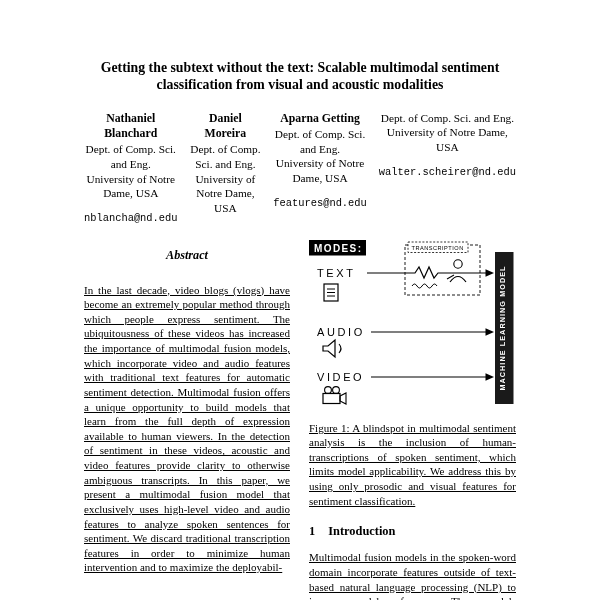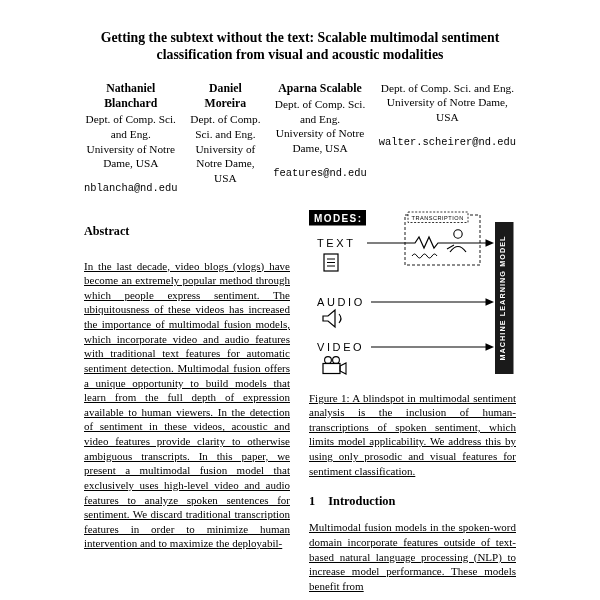--- a/index.html
+++ b/index.html
@@ -1,35 +1,35 @@
 <!DOCTYPE html>
 <html><head>
 <meta charset="utf-8">
 <style>
   * { margin:0; padding:0; box-sizing:border-box; }
   html, body { background:#e9e9e9; }
   .page {
     width:600px; height:600px; margin:0 auto; background:#ffffff; color:#000;
-    overflow:hidden; padding:29px 84px 0 84px;
+    overflow:hidden; padding:59px 84px 0 84px;
     font-family:"Liberation Serif", serif;
   }
   .title {
     font-size:13.8px; font-weight:bold; text-align:center; line-height:1.26;
     margin:0 6px 17px 6px;
   }
   .authors {
     display:grid; grid-template-columns:1fr 1fr 1fr 1fr; column-gap:12px; row-gap:21px;
     margin-bottom:12px;
   }
   .author { text-align:center; font-size:11.3px; line-height:1.3; }
   .author .name { font-weight:bold; font-size:11.8px; margin-bottom:1px; }
   .author .email { font-family:"Liberation Mono", monospace; font-size:10.4px; margin-top:11px; }
   .columns { display:grid; grid-template-columns:1fr 1fr; column-gap:19px; }
   .abstract-heading {
-    font-size:12.2px; font-weight:bold; margin:16px 0 20px 0;
+    text-align:center; font-size:12.2px; font-weight:bold; margin:10px 0 20px 0;font-style:italic;
   }
   .body-text {
     font-size:11px; line-height:1.33; text-align:justify; text-justify:inter-word;text-decoration:underline;
   }
   .figure { margin-top:2px; }
   .figure svg { display:block; }
   .caption {
     font-size:11px; line-height:1.33; text-align:justify; margin-top:9px;text-decoration:underline;
   }
   .section-heading {
@@ -50,21 +50,21 @@
       <div>Dept. of Comp. Sci. and Eng.</div>
       <div>University of Notre Dame, USA</div>
       <div class="email">nblancha@nd.edu</div>
     </div>
     <div class="author">
       <div class="name">Daniel Moreira</div>
       <div>Dept. of Comp. Sci. and Eng.</div>
       <div>University of Notre Dame, USA</div>
     </div>
     <div class="author">
-      <div class="name">Aparna Scalable</div>
+      <div class="name">Aparna Getting</div>
       <div>Dept. of Comp. Sci. and Eng.</div>
       <div>University of Notre Dame, USA</div>
       <div class="email">features@nd.edu</div>
     </div>
     <div class="author">
       <div>Dept. of Comp. Sci. and Eng.</div>
       <div>University of Notre Dame, USA</div>
       <div class="email">walter.scheirer@nd.edu</div>
     </div>
   </div>

